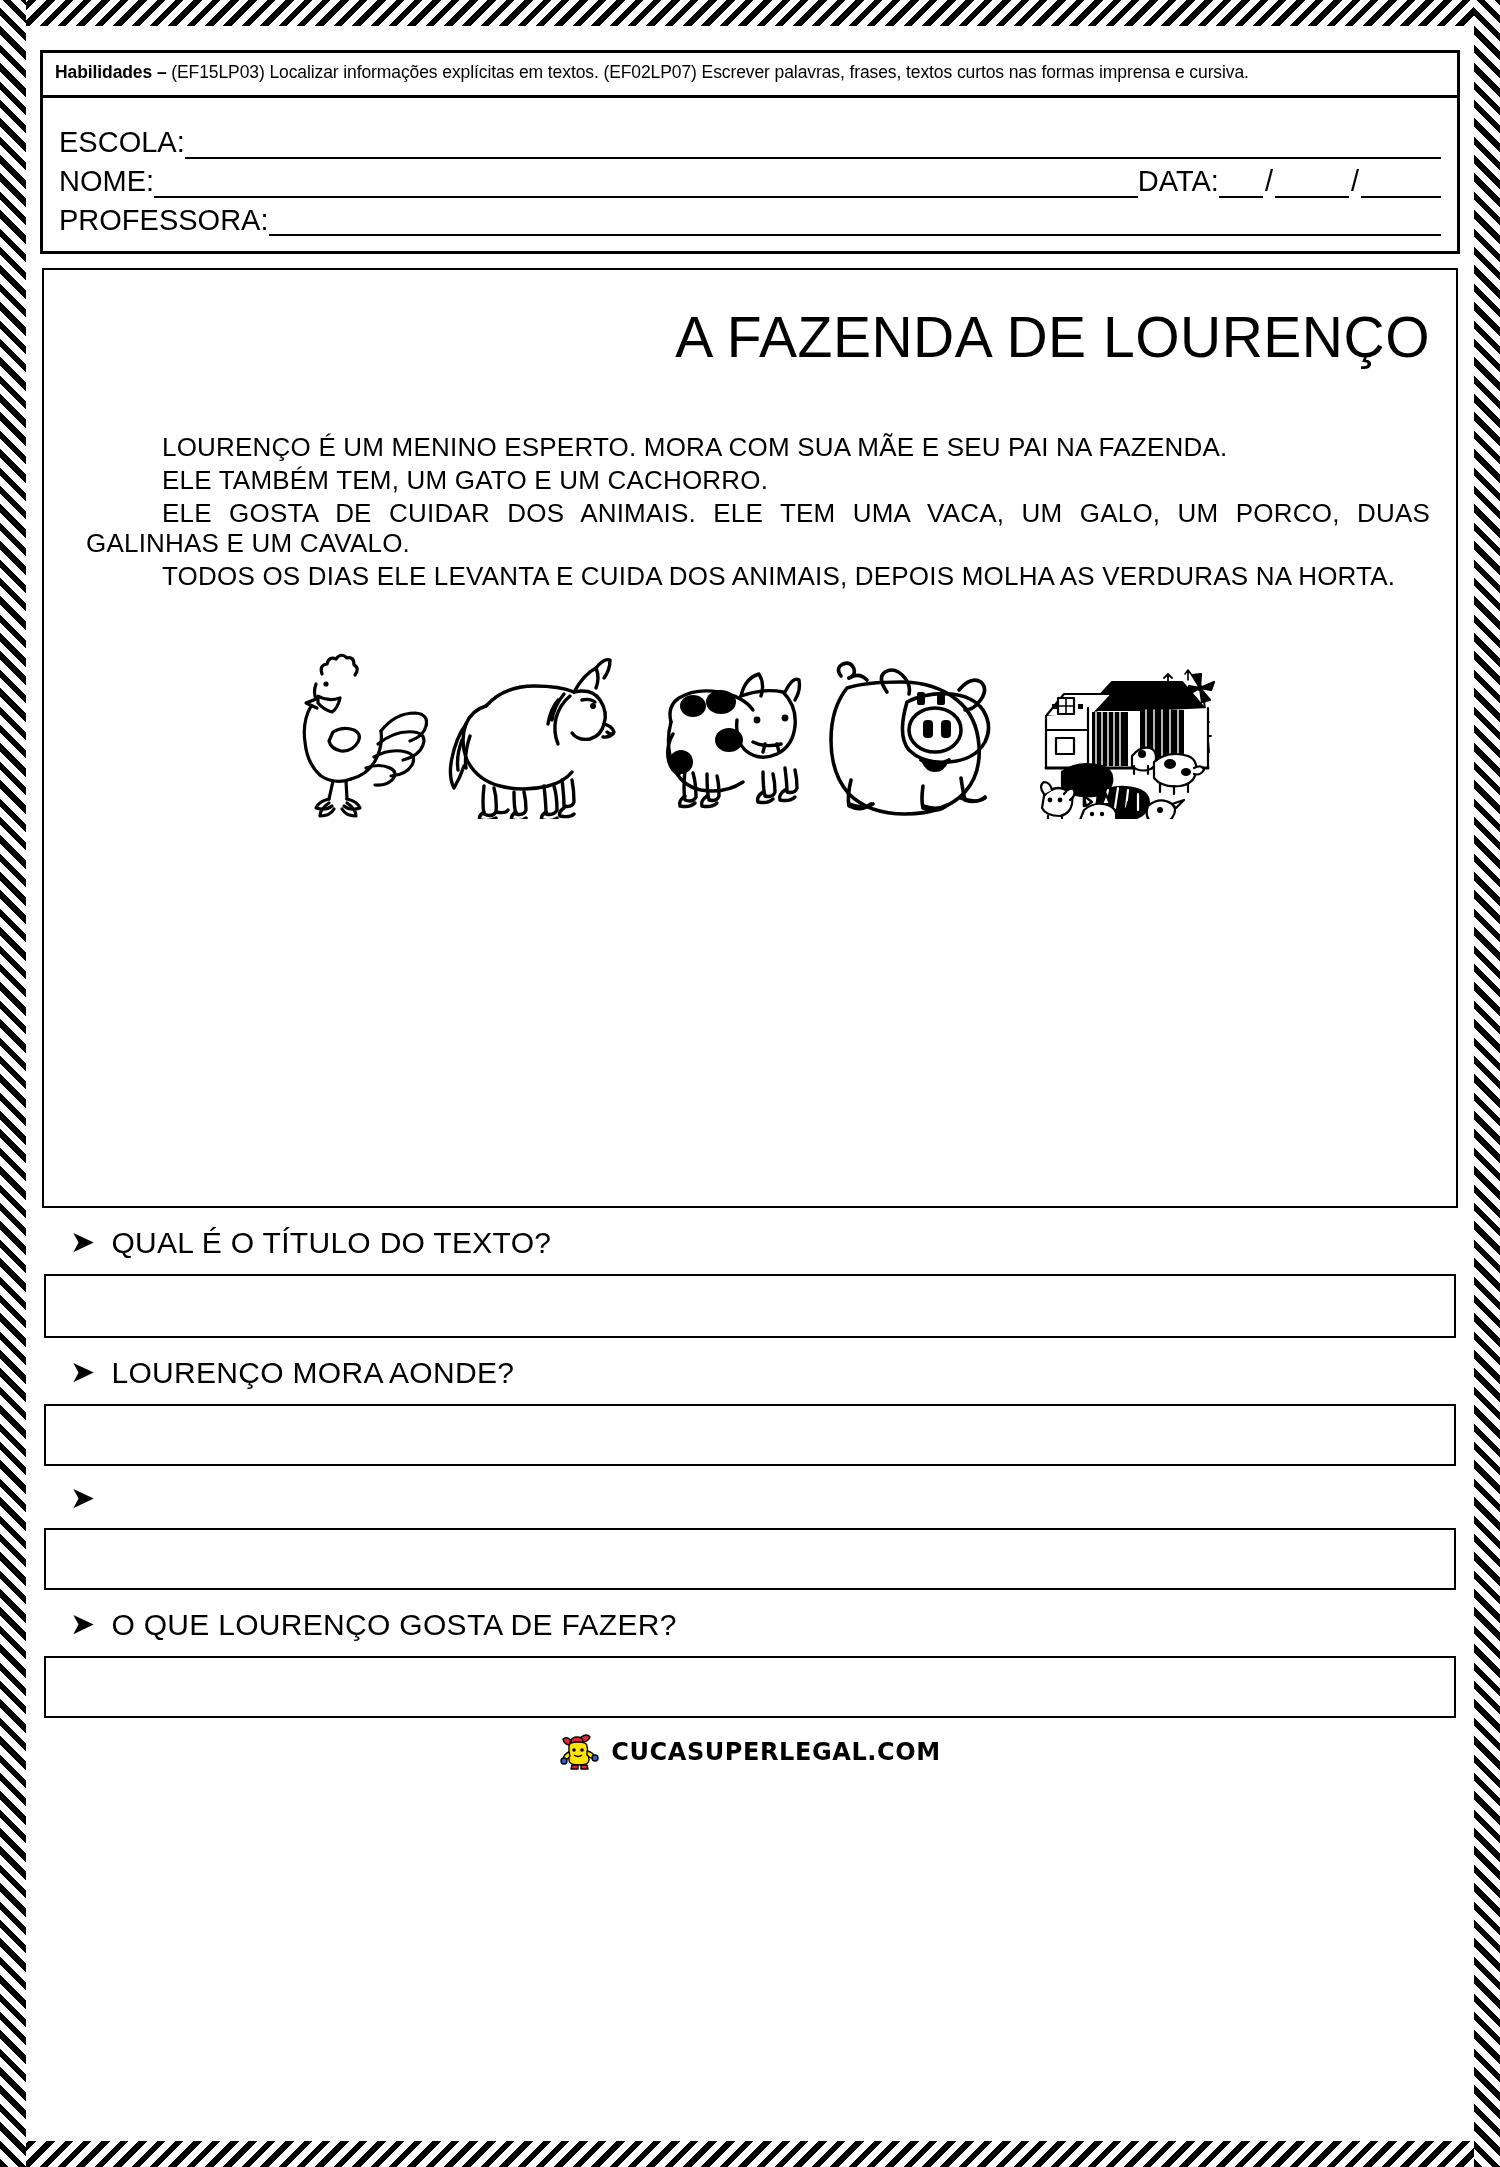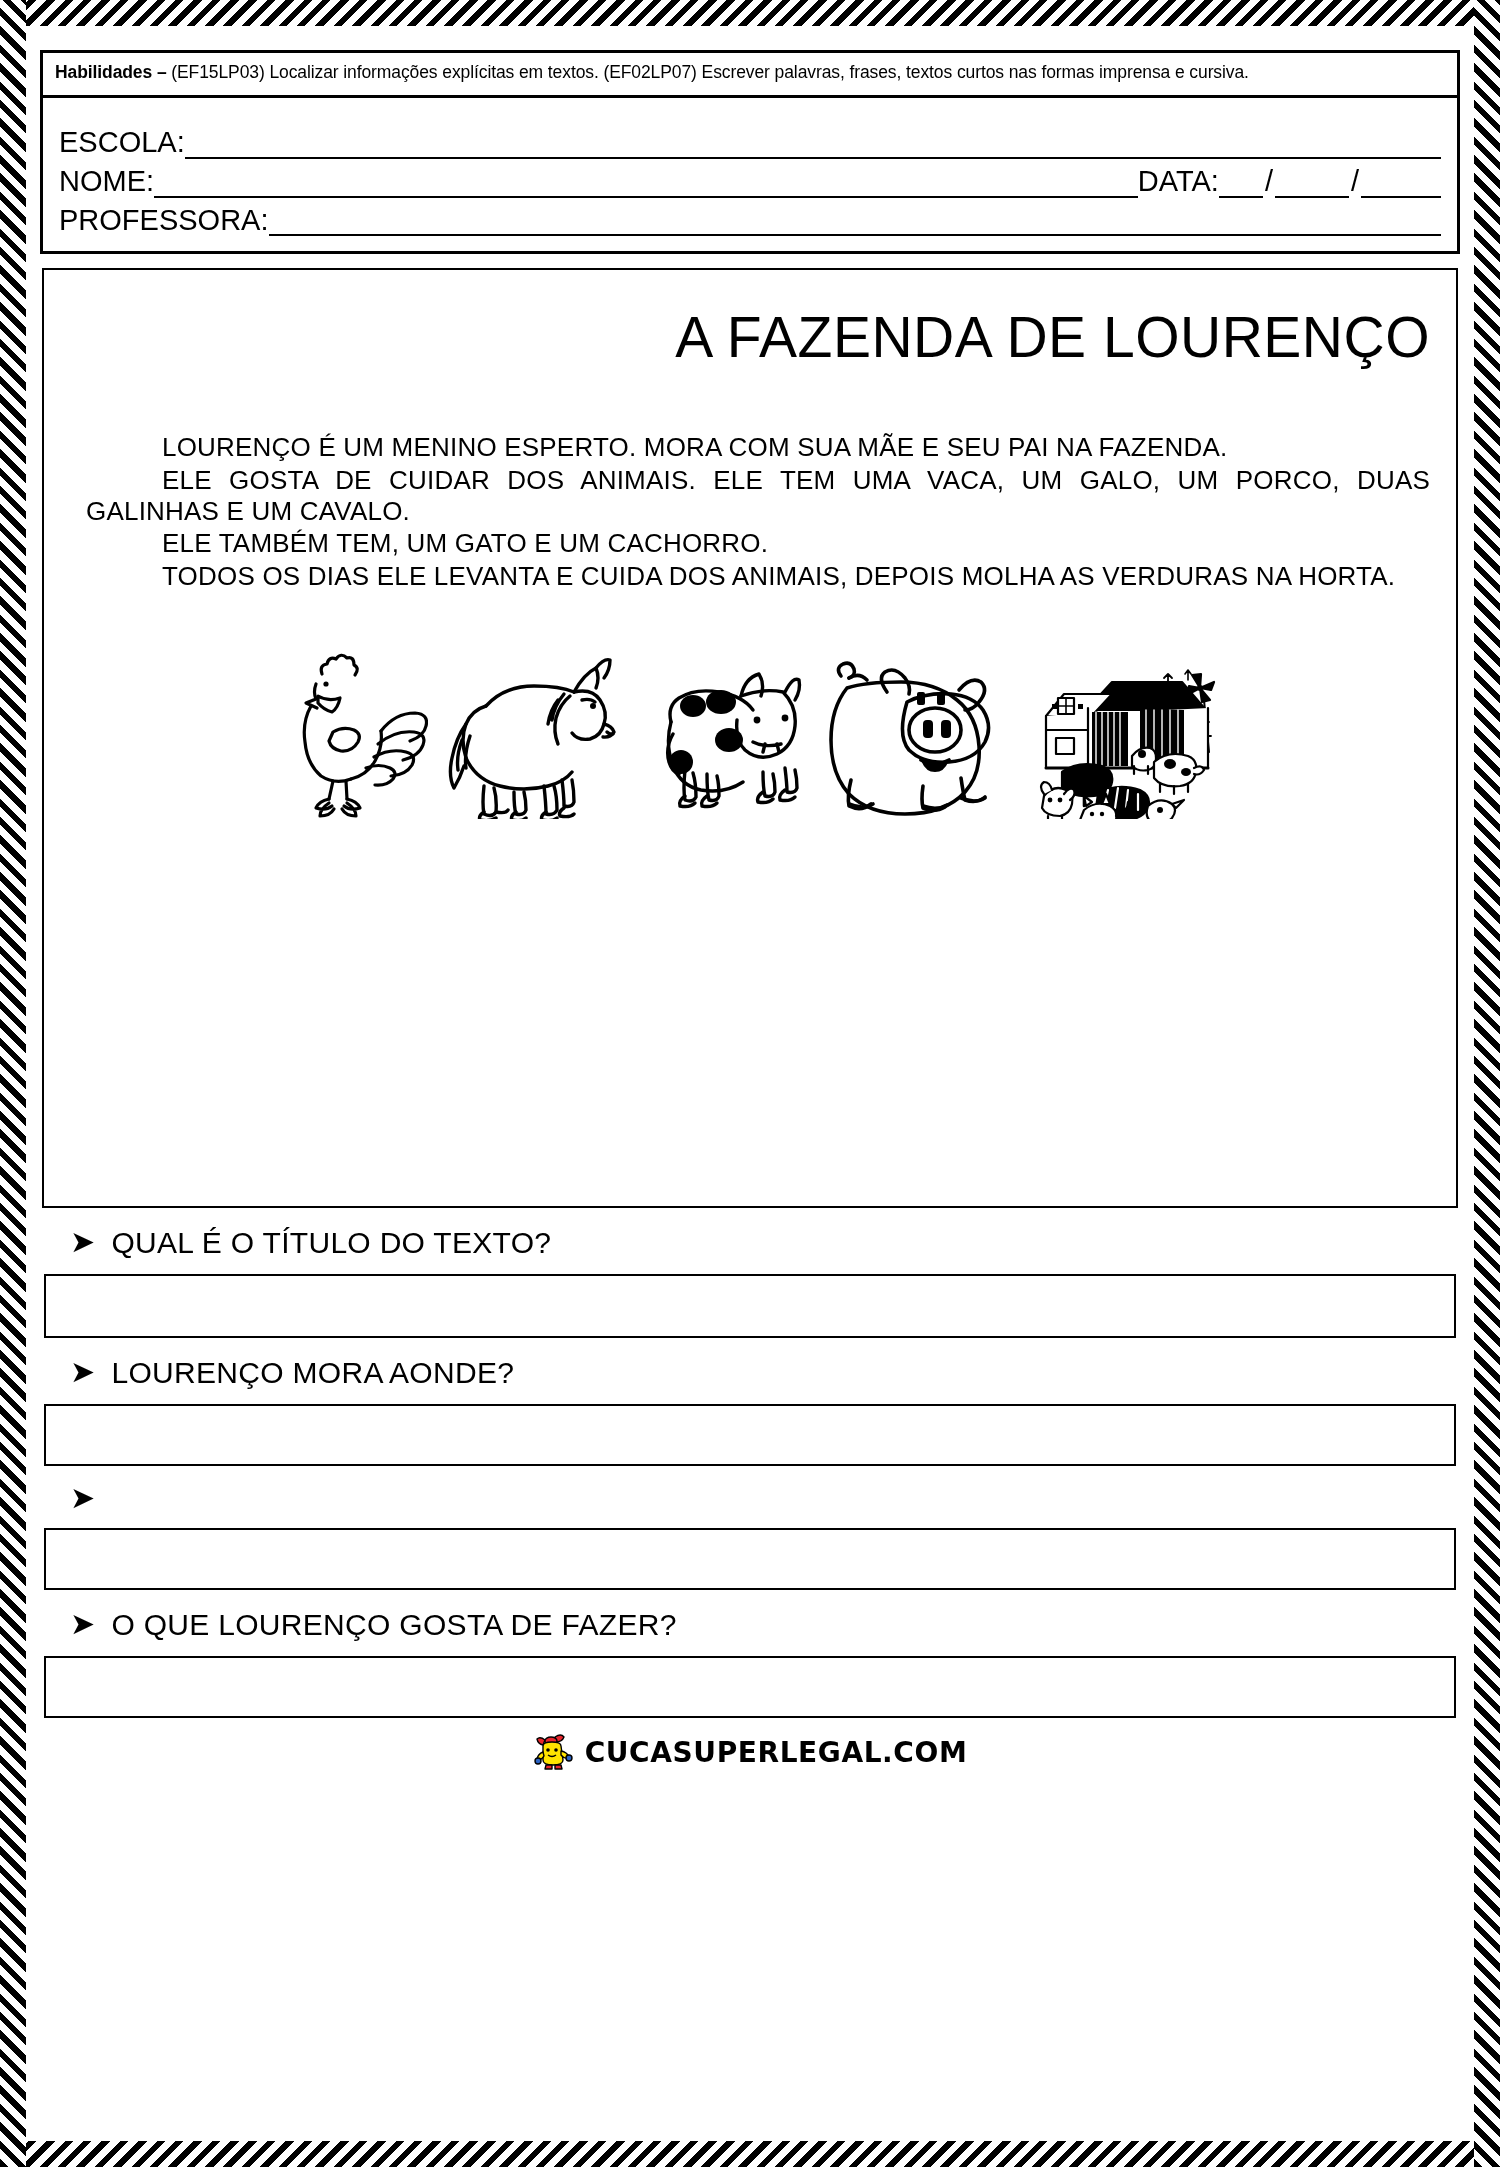--- a/index.html
+++ b/index.html
@@ -178,21 +178,21 @@
   
   .footer {
     display: flex;
     align-items: center;
     justify-content: center;
     gap: 8px;
     margin-top: 14px;
   }
   .footer-brand {
     font-family: "DejaVu Sans", sans-serif;
-    font-size: 28px;
+    font-size: 24px;
     font-weight: bold;
     letter-spacing: 0.6px;
   }
   .footer svg { display: block; }
 </style>
 </head>
 <body>
 
 <div class="page">
 
@@ -231,22 +231,22 @@
       </div>
 
     </div>
 
 
     <div class="text-box">
 
       <div class="story-title">A FAZENDA DE LOURENÇO</div>
 
       <p class="story-p">LOURENÇO É UM MENINO ESPERTO. MORA COM SUA MÃE E SEU PAI NA FAZENDA.</p>
+      <p class="story-p">ELE TAMBÉM TEM, UM GATO E UM CACHORRO.</p>
       <p class="story-p">ELE GOSTA DE CUIDAR DOS ANIMAIS. ELE TEM UMA VACA, UM GALO, UM PORCO, DUAS GALINHAS E UM CAVALO.</p>
-      <p class="story-p">ELE TAMBÉM TEM, UM GATO E UM CACHORRO.</p>
       <p class="story-p">TODOS OS DIAS ELE LEVANTA E CUIDA DOS ANIMAIS, DEPOIS MOLHA AS VERDURAS NA HORTA.</p>
 
       <div class="animals">
 
         <span>
           <svg width="150" height="175" viewBox="0 0 150 175" fill="none" stroke="#000" stroke-width="3.2" stroke-linecap="round" stroke-linejoin="round">
             <path d="M44 30 q-3-9 5-10 q2-8 9-5 q5-7 11-1 q7-2 7 7 q6 3 1 10"></path>
             <path d="M38 40 q-3 8 0 15 l-10 4 l11 5"></path>
             <circle cx="48" cy="40" r="2.6" fill="#000" stroke="none"></circle>
             <path d="M40 52 q10 6 22 2 q-2 10-8 14 q-8-2-14-9z"></path>

